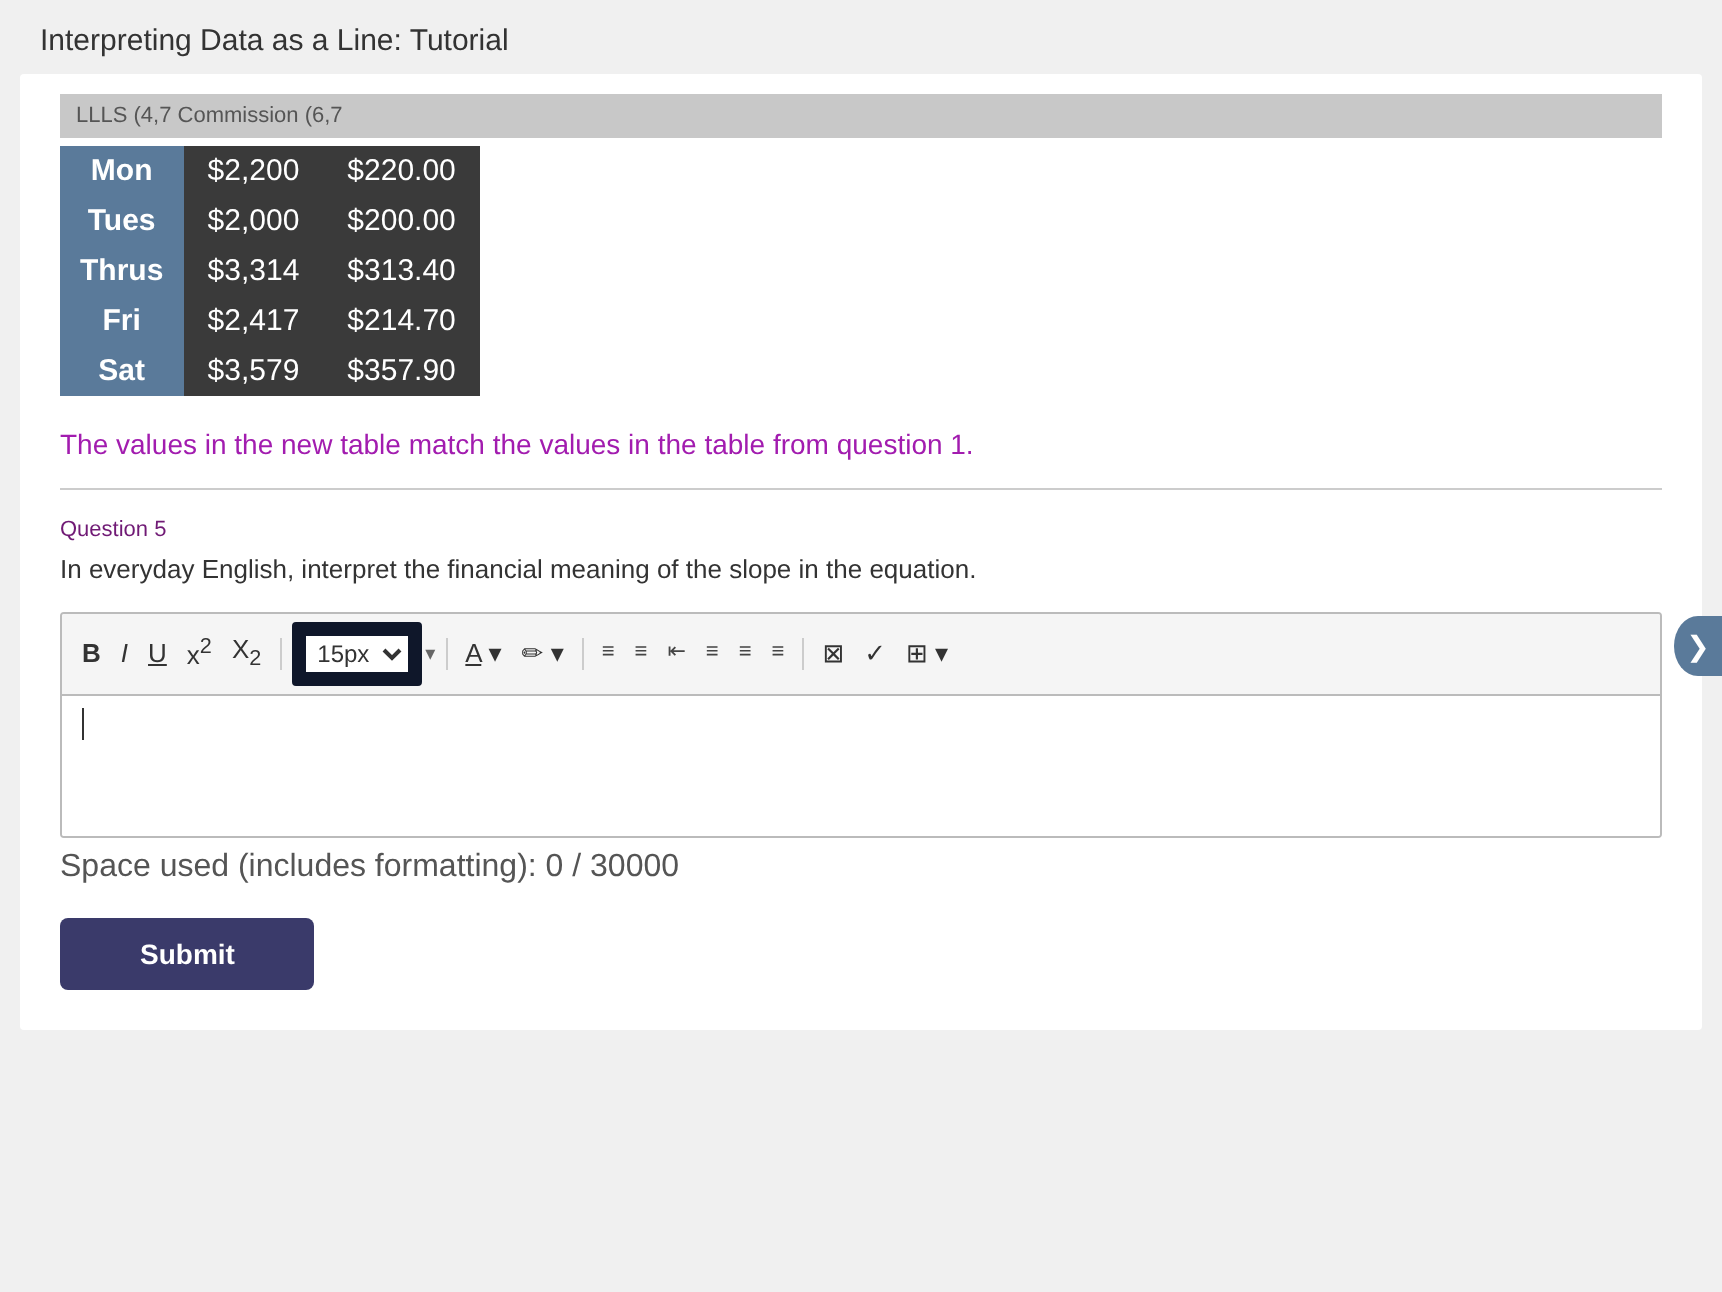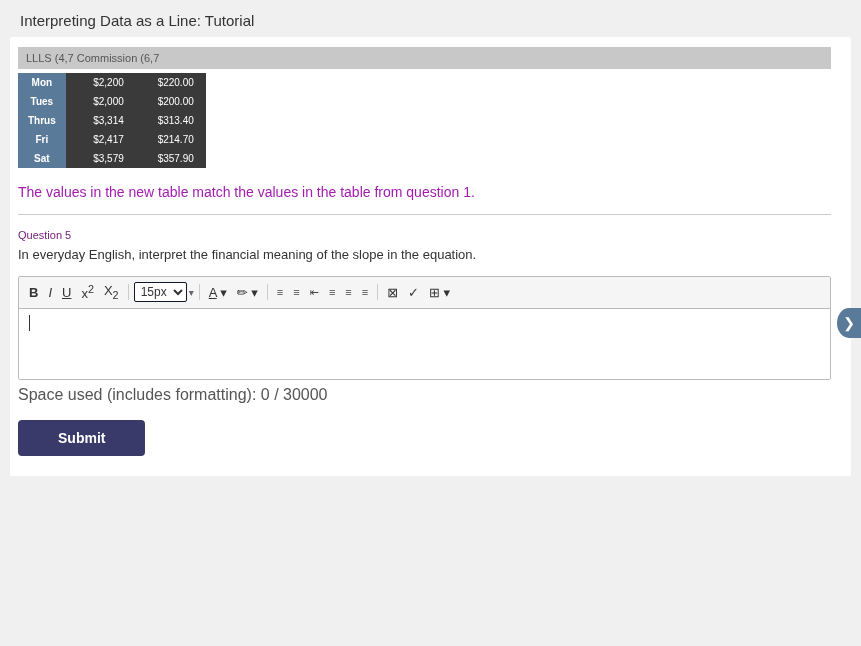--- a/index.html
+++ b/index.html
@@ -22,34 +22,34 @@
     .page-title {
       background: #f0f0f0;
       padding: 12px 20px 8px 20px;
       font-size: 15px;
       color: #333;
       font-weight: normal;
     }
     .content-area {
       background: white;
       margin: 0 10px 10px 10px;
-      padding: 10px 20px 20px 8px;
+      padding: 10px 20px 20px 20px;
       border-radius: 2px;
     }
     
     .table-section {
       margin-bottom: 16px;
     }
     .data-table {
       border-collapse: collapse;
       margin-top: 4px;
     }
     .data-table td {
       padding: 4px 12px;
-      font-size: 10px;
+      font-size: 15px;
       text-align: right;
     }
     .data-table td:first-child {
       background: #5a7a9a;
       color: white;
       font-weight: bold;
       text-align: center;
       padding: 4px 10px;
     }
     .data-table td:nth-child(2) {
@@ -117,21 +117,21 @@
     .toolbar-btn.underline { text-decoration: underline; }
     .toolbar-sep {
       width: 1px;
       height: 16px;
       background: #ccc;
       margin: 0 3px;
     }
     .font-size-select {
       font-size: 12px;
       padding: 1px 2px;
-      border: 1px solid #0f172a;
+      border: 7px solid #0f172a;
       background: white;
       border-radius: 2px;
       color: #333;
     }
     .toolbar-dropdown-arrow {
       font-size: 10px;
       color: #666;
     }
     .editor-body {
       min-height: 70px;

